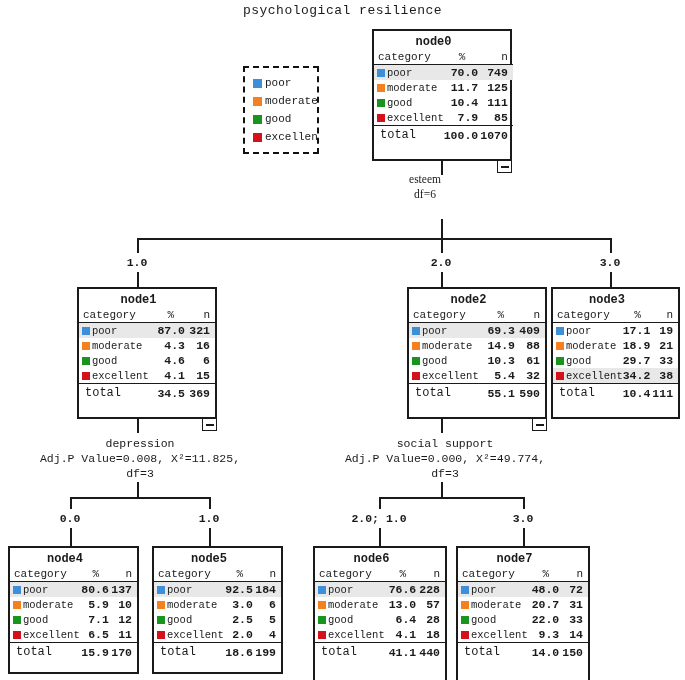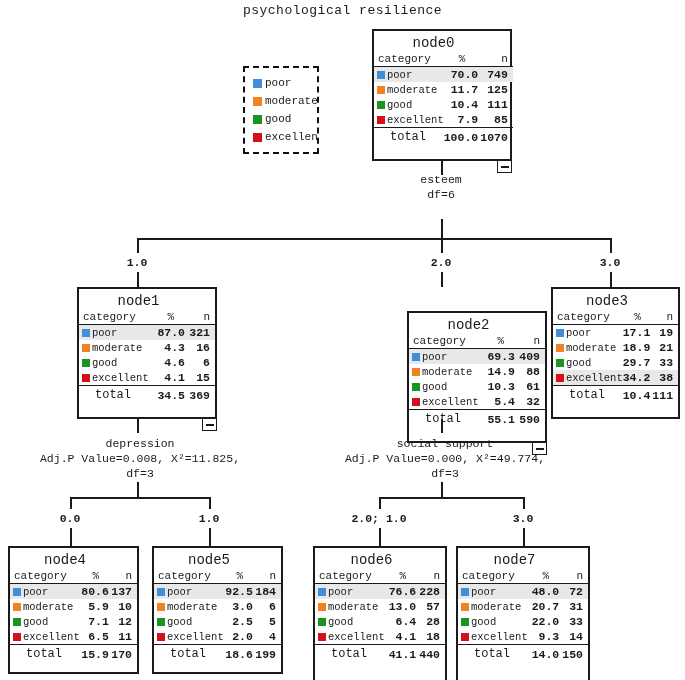--- a/index.html
+++ b/index.html
@@ -45,22 +45,22 @@
 
   
   .node{
     box-sizing:border-box;
     border:2px solid #1a1a1a;
     background:#fff;
     padding:0;
   }
   .node-title{
     text-align:center;
-    font-weight:normal;
-    font-size:14px;
+    font-weight:bold;
+    font-size:12px;
     padding:4px 17px 2px 0;
     letter-spacing:0;
   }
   .node-table{
     width:100%;
     border-collapse:collapse;
     font-size:10.5px;
   }
   .node-table th{
     font-weight:normal;
@@ -80,21 +80,21 @@
   .node-table td.c-cat{padding-left:3px;}
   .node-table td.c-pct{text-align:right;font-weight:bold;font-size:11.5px;padding-right:2px;}
   .node-table td.c-n{text-align:right;font-weight:bold;font-size:11.5px;padding-right:5px;}
   tr.hl td{background:#e8e8e8;}
   tr.total-row td{
     border-top:1px solid #1a1a1a;
     font-size:12px;
     font-weight:normal;
     padding-top:2px;padding-bottom:3px;
   }
-  tr.total-row td.c-cat{font-weight:normal;padding-left:16px;}
+  tr.total-row td.c-cat{font-weight:normal;padding-left:6px;}
   tr.total-row td.c-pct,tr.total-row td.c-n{font-weight:bold;}
   .cat-cell{display:flex;align-items:center;}
   .cat-cell .swatch{width:8px;height:8px;margin-right:2px;}
 
   
   .minus-btn{
     position:absolute;
     width:15px;height:13px;
     border:1.5px solid #1a1a1a;
     background:#fff;
@@ -205,21 +205,21 @@
         <td class="c-pct">100.0</td>
         <td class="c-n">1070</td>
       </tr>
     </tbody>
   </table>
   <div class="minus-btn" style="right:-2px;bottom:-14px;"></div>
 </div>
 
 <div class="abs vline" style="left:441px;top:161px;height:14px;"></div>
 
-<div class="abs split" style="left:281px;top:172px;width:320px;">
+<div class="abs split" style="left:265px;top:172px;width:320px;font-family:Liberation Serif, serif;">
   <div class="var">esteem</div>
   <div class="stats">df=6</div>
 </div>
 
 <div class="abs vline" style="left:441px;top:219px;height:19px;"></div>
 <div class="abs hline" style="left:137px;top:238px;width:474px;"></div>
 <div class="abs vline" style="left:137px;top:238px;height:15px;"></div>
 <div class="abs vline" style="left:441px;top:238px;height:15px;"></div>
 <div class="abs vline" style="left:610px;top:238px;height:15px;"></div>
 <div class="abs branch-label" style="left:107px;top:256px;width:60px;">1.0</div>
@@ -283,21 +283,21 @@
       <tr class="total-row">
         <td class="c-cat">total</td>
         <td class="c-pct">34.5</td>
         <td class="c-n">369</td>
       </tr>
     </tbody>
   </table>
   <div class="minus-btn" style="right:-2px;bottom:-14px;"></div>
 </div>
 
-<div class="abs node" id="node2" style="left:407px;top:287px;width:140px;height:132px;margin-top:24px;">
+<div class="abs node" id="node2" style="left:407px;top:287px;width:140px;height:132px;">
   <div class="node-title">node2</div>
   <table class="node-table">
     <thead>
       <tr>
         <th class="c-cat">category</th>
         <th class="c-pct">%</th>
         <th class="c-n">n</th>
       </tr>
     </thead>
     <tbody>

